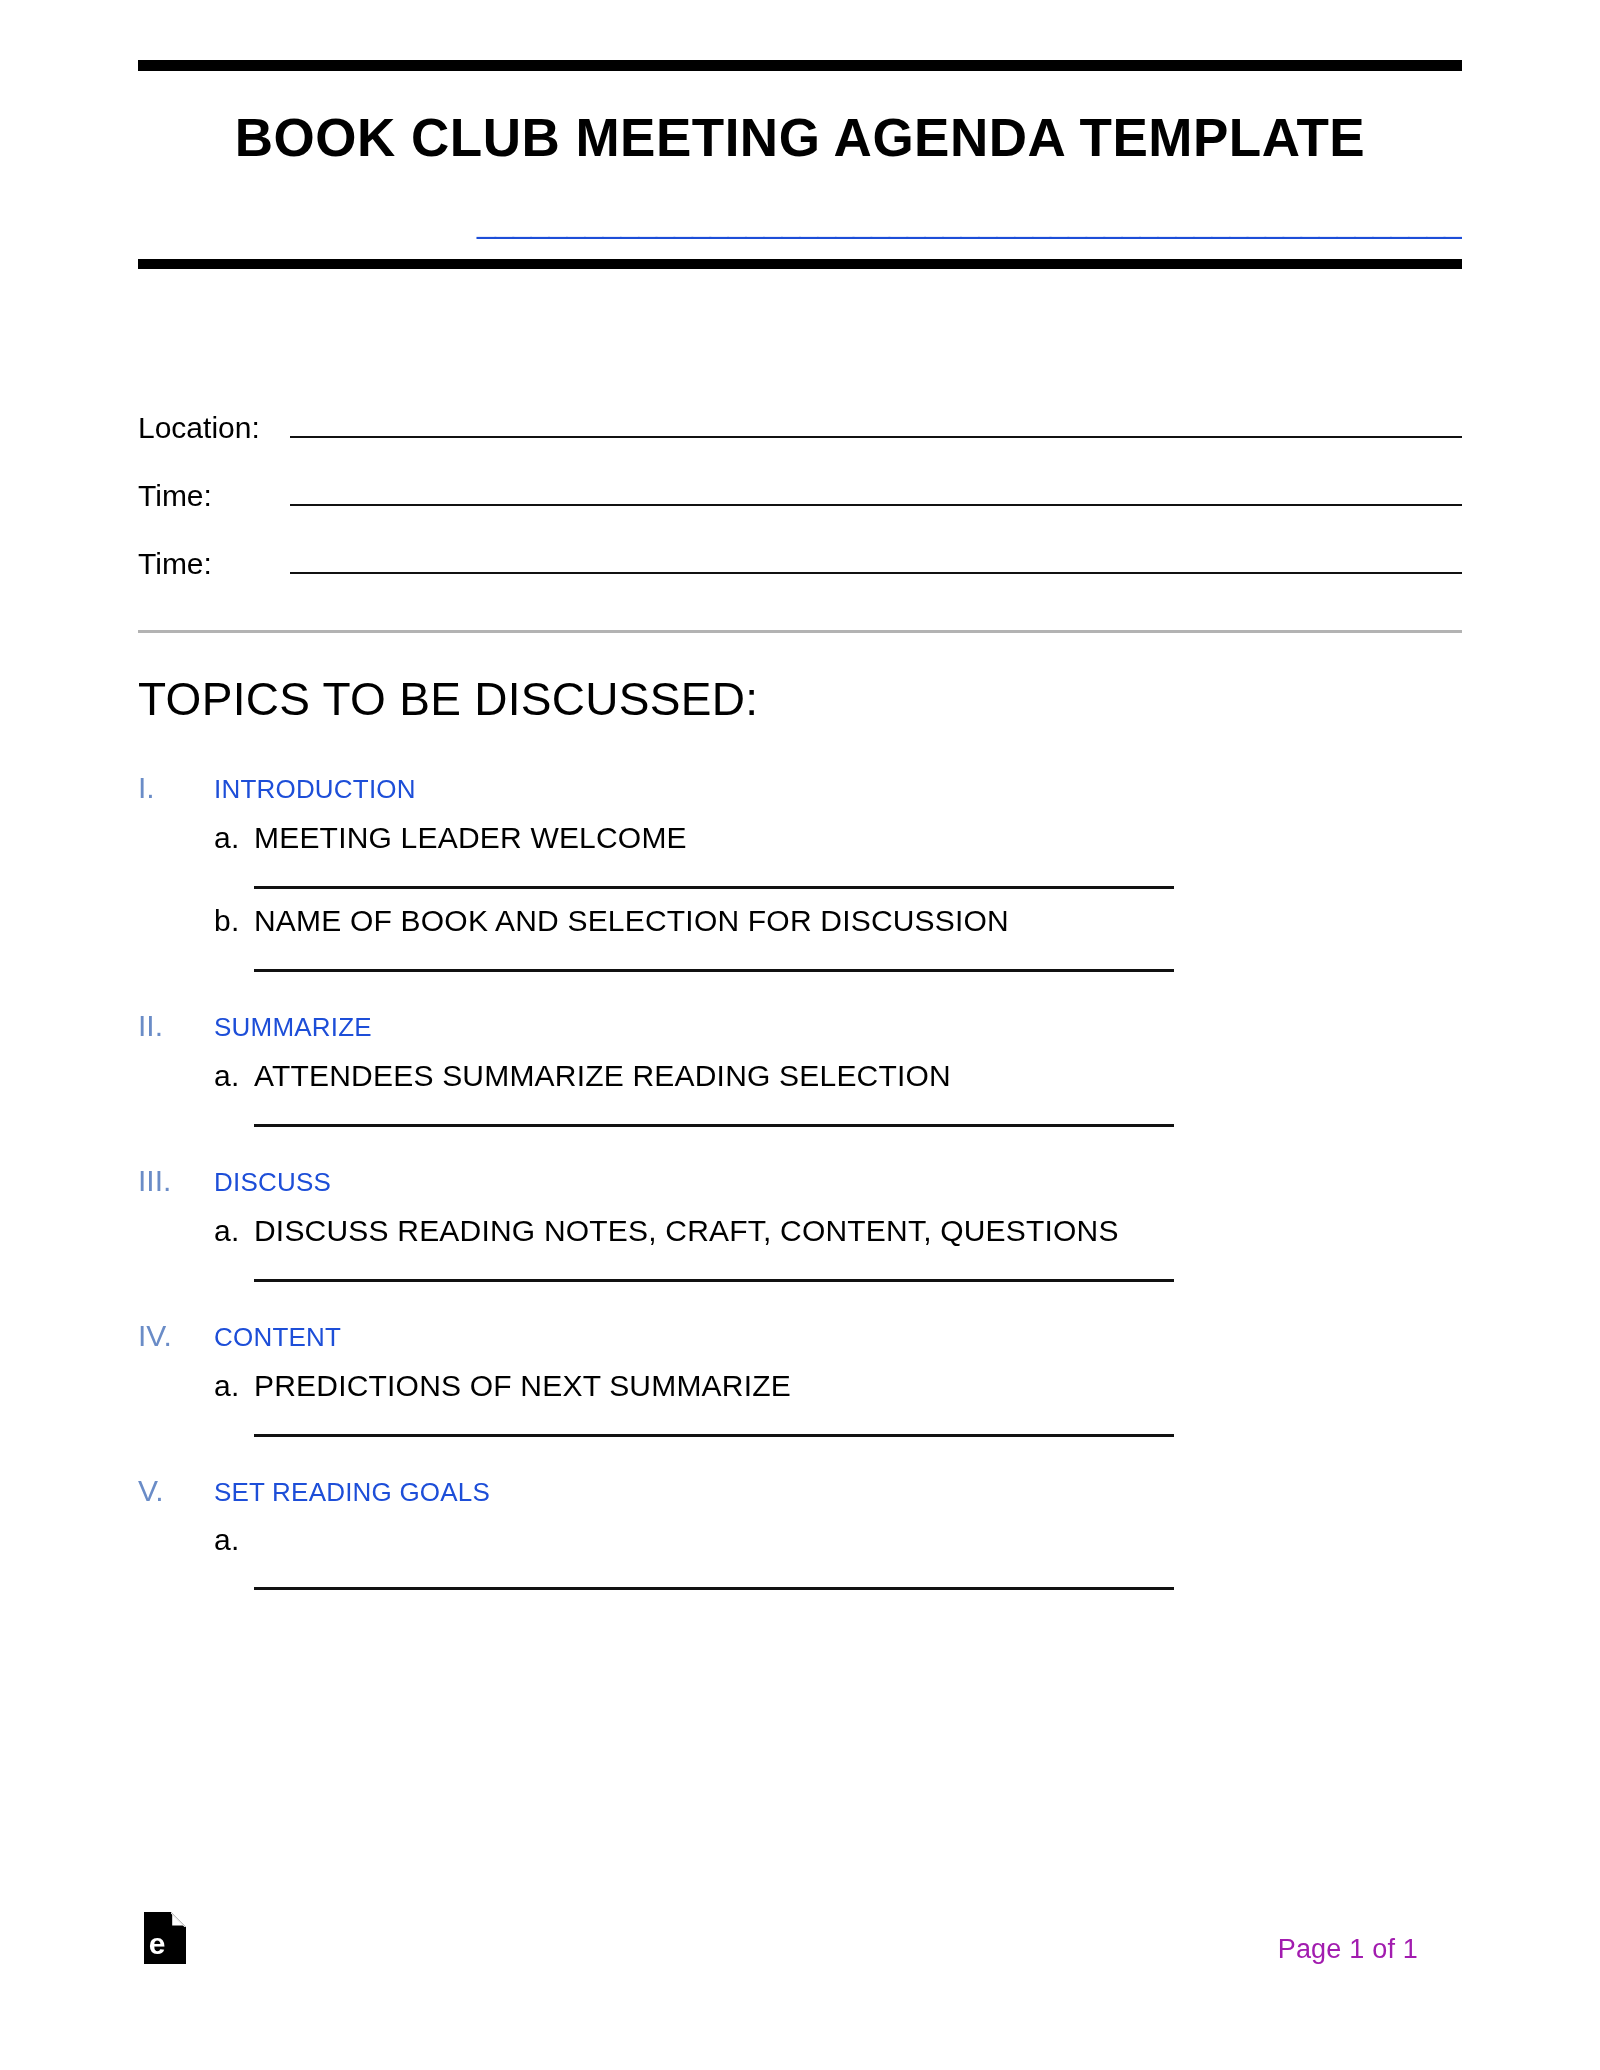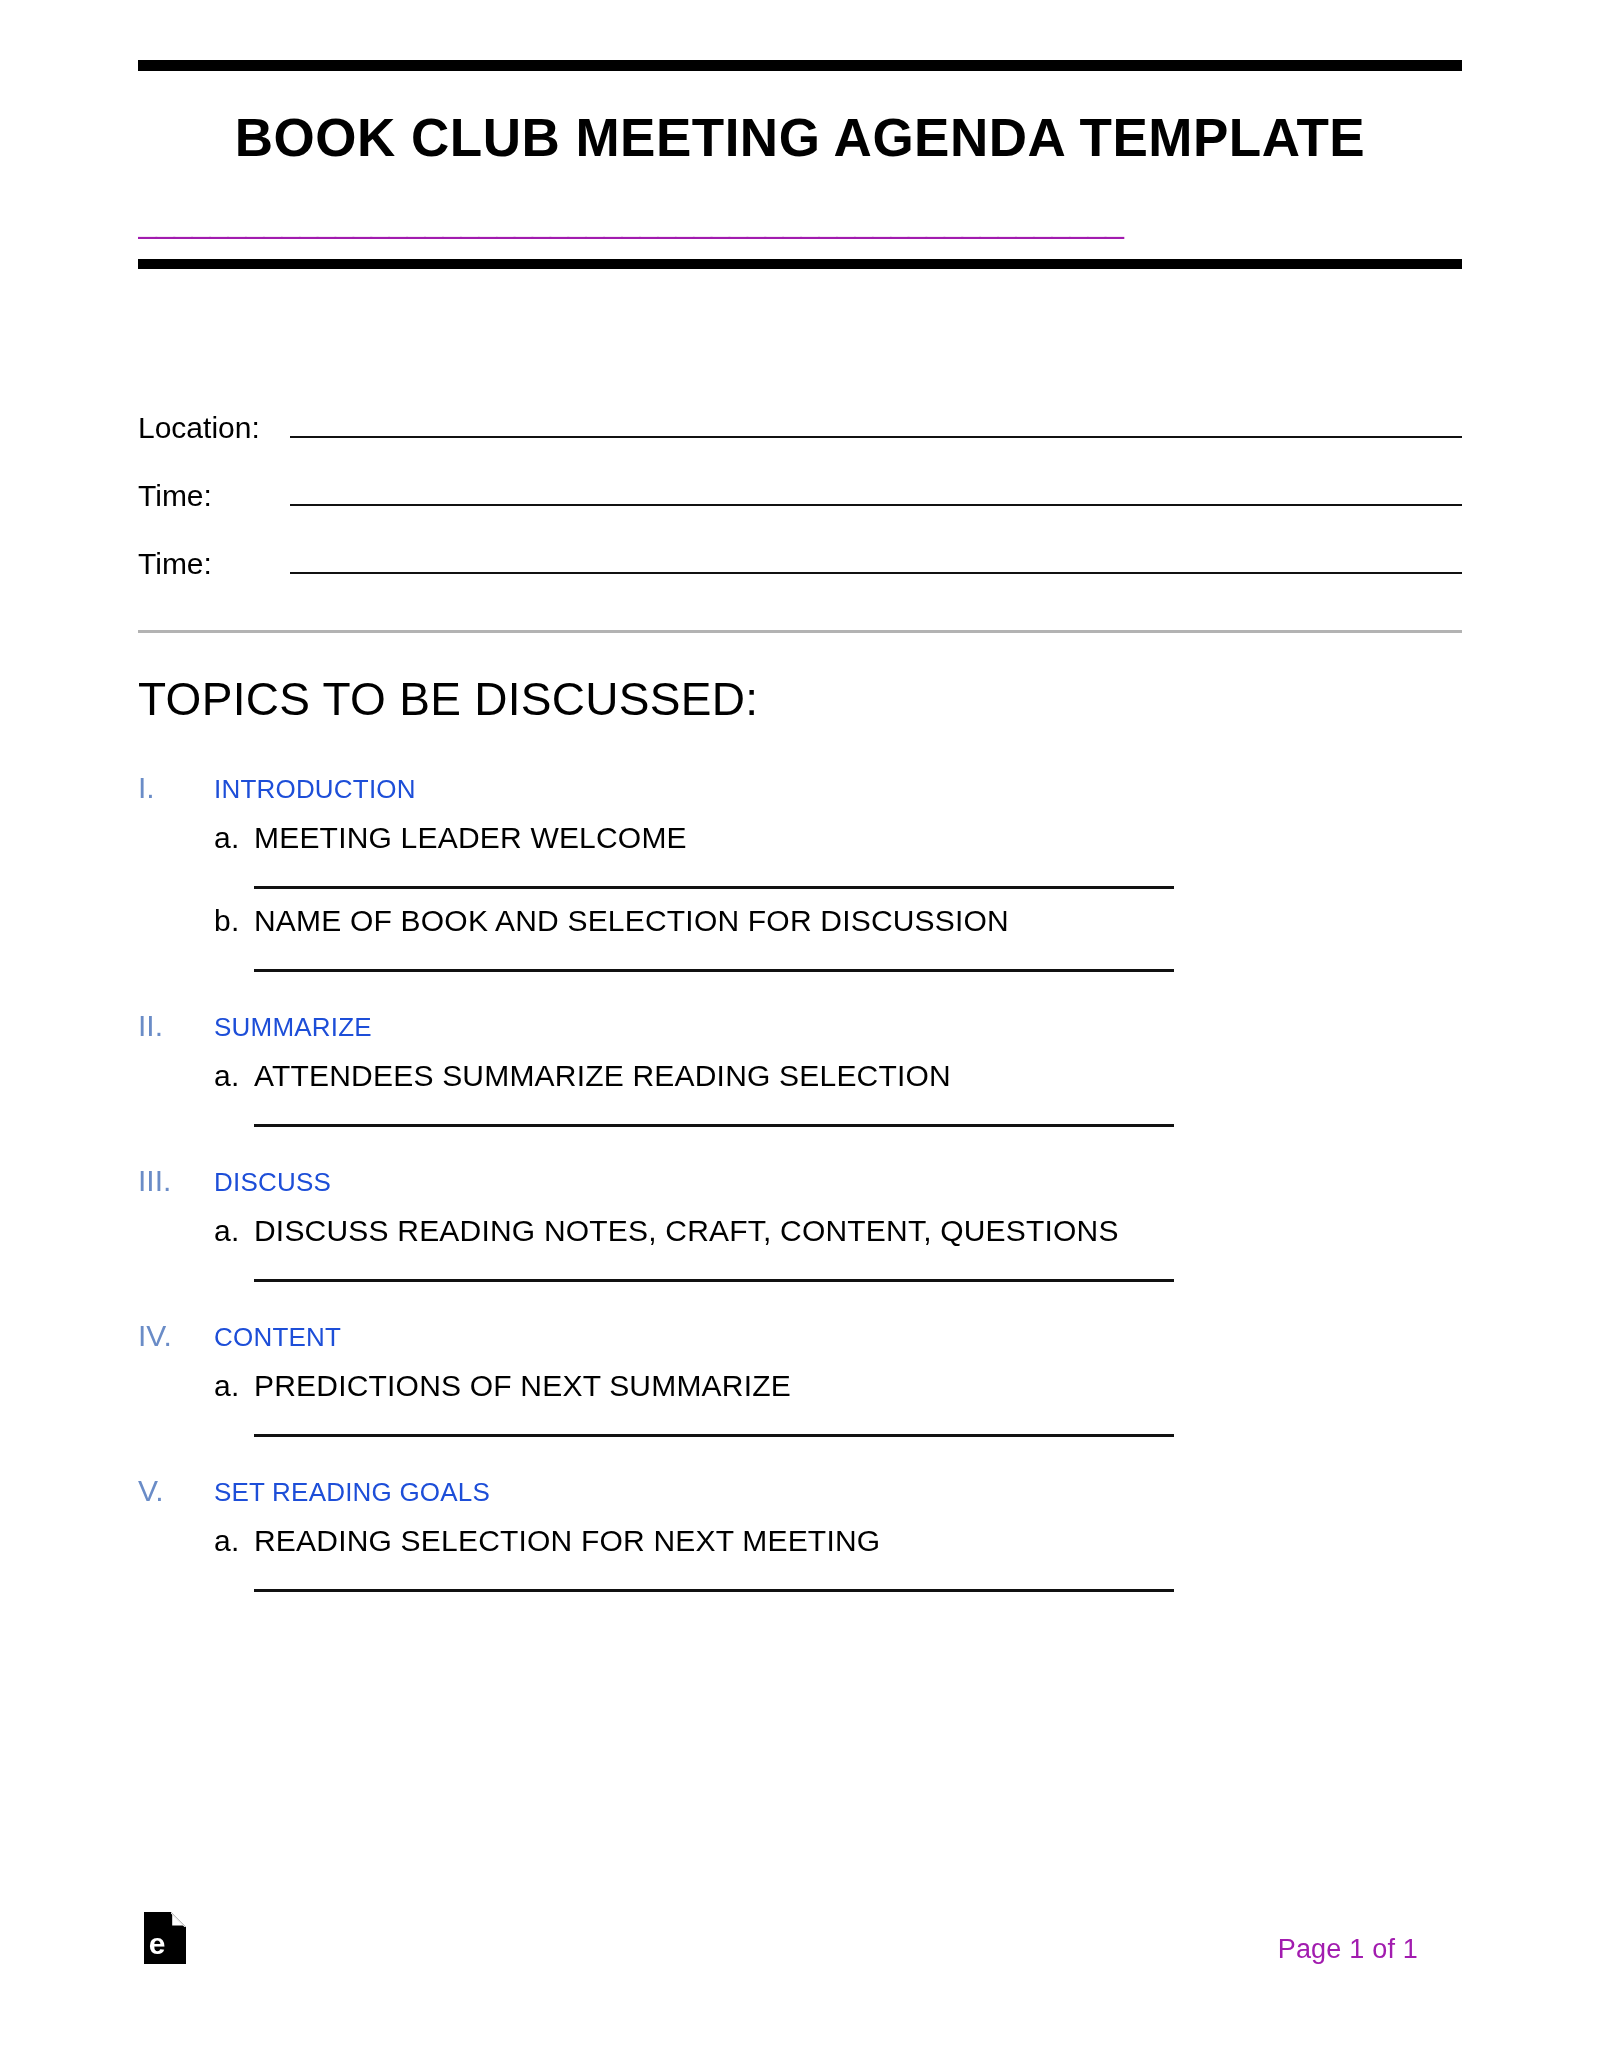--- a/index.html
+++ b/index.html
@@ -44,24 +44,24 @@
     font-size: 53px;
     font-weight: bold;
     letter-spacing: 0.5px;
     line-height: 1.1;
     margin: 38px 0 0 0;
     color: #000000;
     white-space: nowrap;
   }
 
   .underscore-rule {
-    text-align: left;
+    text-align: right;
     font-size: 34px;
     letter-spacing: -1px;
-    color: #a21caf;
+    color: #1d4ed8;
     margin-top: 34px;
     height: 44px;
     overflow: hidden;
     white-space: nowrap;
     font-family: "Liberation Sans", sans-serif;
   }
 
   .rule-heavy-2 {
     width: 100%;
     height: 10px;
@@ -295,21 +295,20 @@
     </div>
 
     <div class="agenda-item">
       <div class="agenda-main">
         <div class="roman">V.</div>
         <div class="main-label">SET READING GOALS</div>
       </div>
       <div class="sub-item">
         <div class="sub-row">
           <div class="sub-letter">a.</div>
-          <div class="sub-text">READING SELECTION FOR NEXT MEETING</div>
         </div>
         <div class="answer-line"></div>
       </div>
     </div>
 
   </div>
 
   <div class="footer">
     <div class="logo">
       <svg width="42" height="52" viewBox="0 0 42 52" xmlns="http://www.w3.org/2000/svg">

